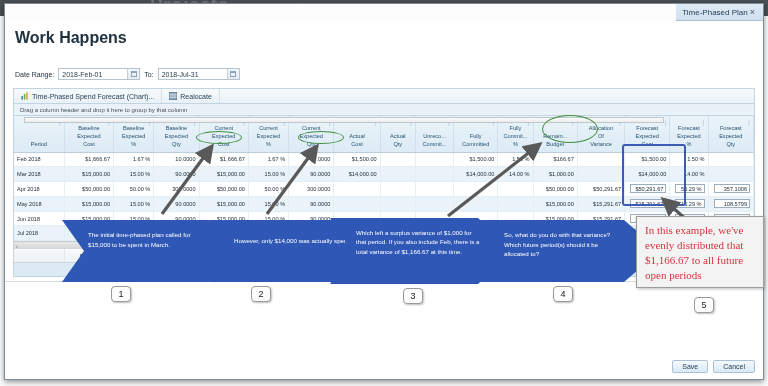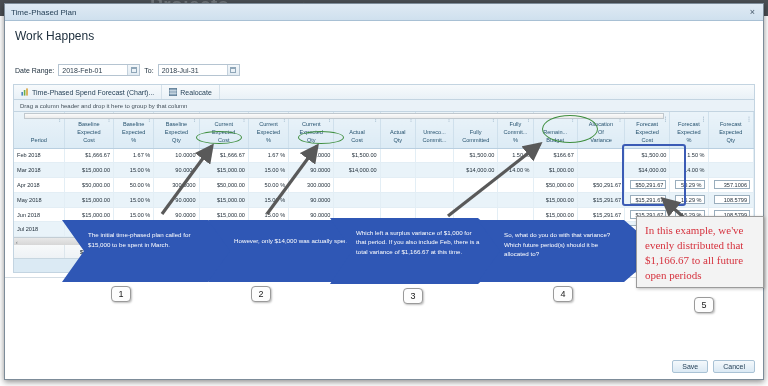--- a/index.html
+++ b/index.html
@@ -30,21 +30,21 @@
     position:absolute; left:300px; top:-2px;
     font-size:13px; color:#6f7479;
   }
 
   
   #modal {
     position:absolute; left:4px; top:3px; width:760px; height:377px;
     background:#fdfdfd;
     border:1px solid #7d8c99;
     box-shadow:0 2px 6px rgba(0,0,0,.45);
-    display:flex; flex-direction:column;
+    display:flex; flex-direction:column;align-items:flex-end;
   }
   #modal-titlebar {
     height:17px; flex:none;
     background:linear-gradient(#dfeaf4,#cfe0ee);
     border-bottom:1px solid #a8c0d4;
     display:flex; align-items:center;
     padding:0 6px;
   }
   #modal-title { font-size:8px; color:#1f3b52; flex:1; }
   #modal-close {
@@ -52,21 +52,21 @@
     padding:0 2px; line-height:1;
   }
 
   #modal-body {
     flex:1; background:#ffffff; position:relative;
     display:flex; flex-direction:column;
     padding:0;
   }
 
   #page-title {
-    font-size:12px; color:#20313f; font-weight:normal;
+    font-size:16px; color:#20313f; font-weight:bold;
     margin:8px 0 15px 10px;
   }
 
   
   #daterange-bar {
     display:flex; align-items:center; gap:4px;
     margin:6px 0 0 10px; font-size:7px; color:#20313f;
   }
   .date-field {
     display:flex; align-items:center;

